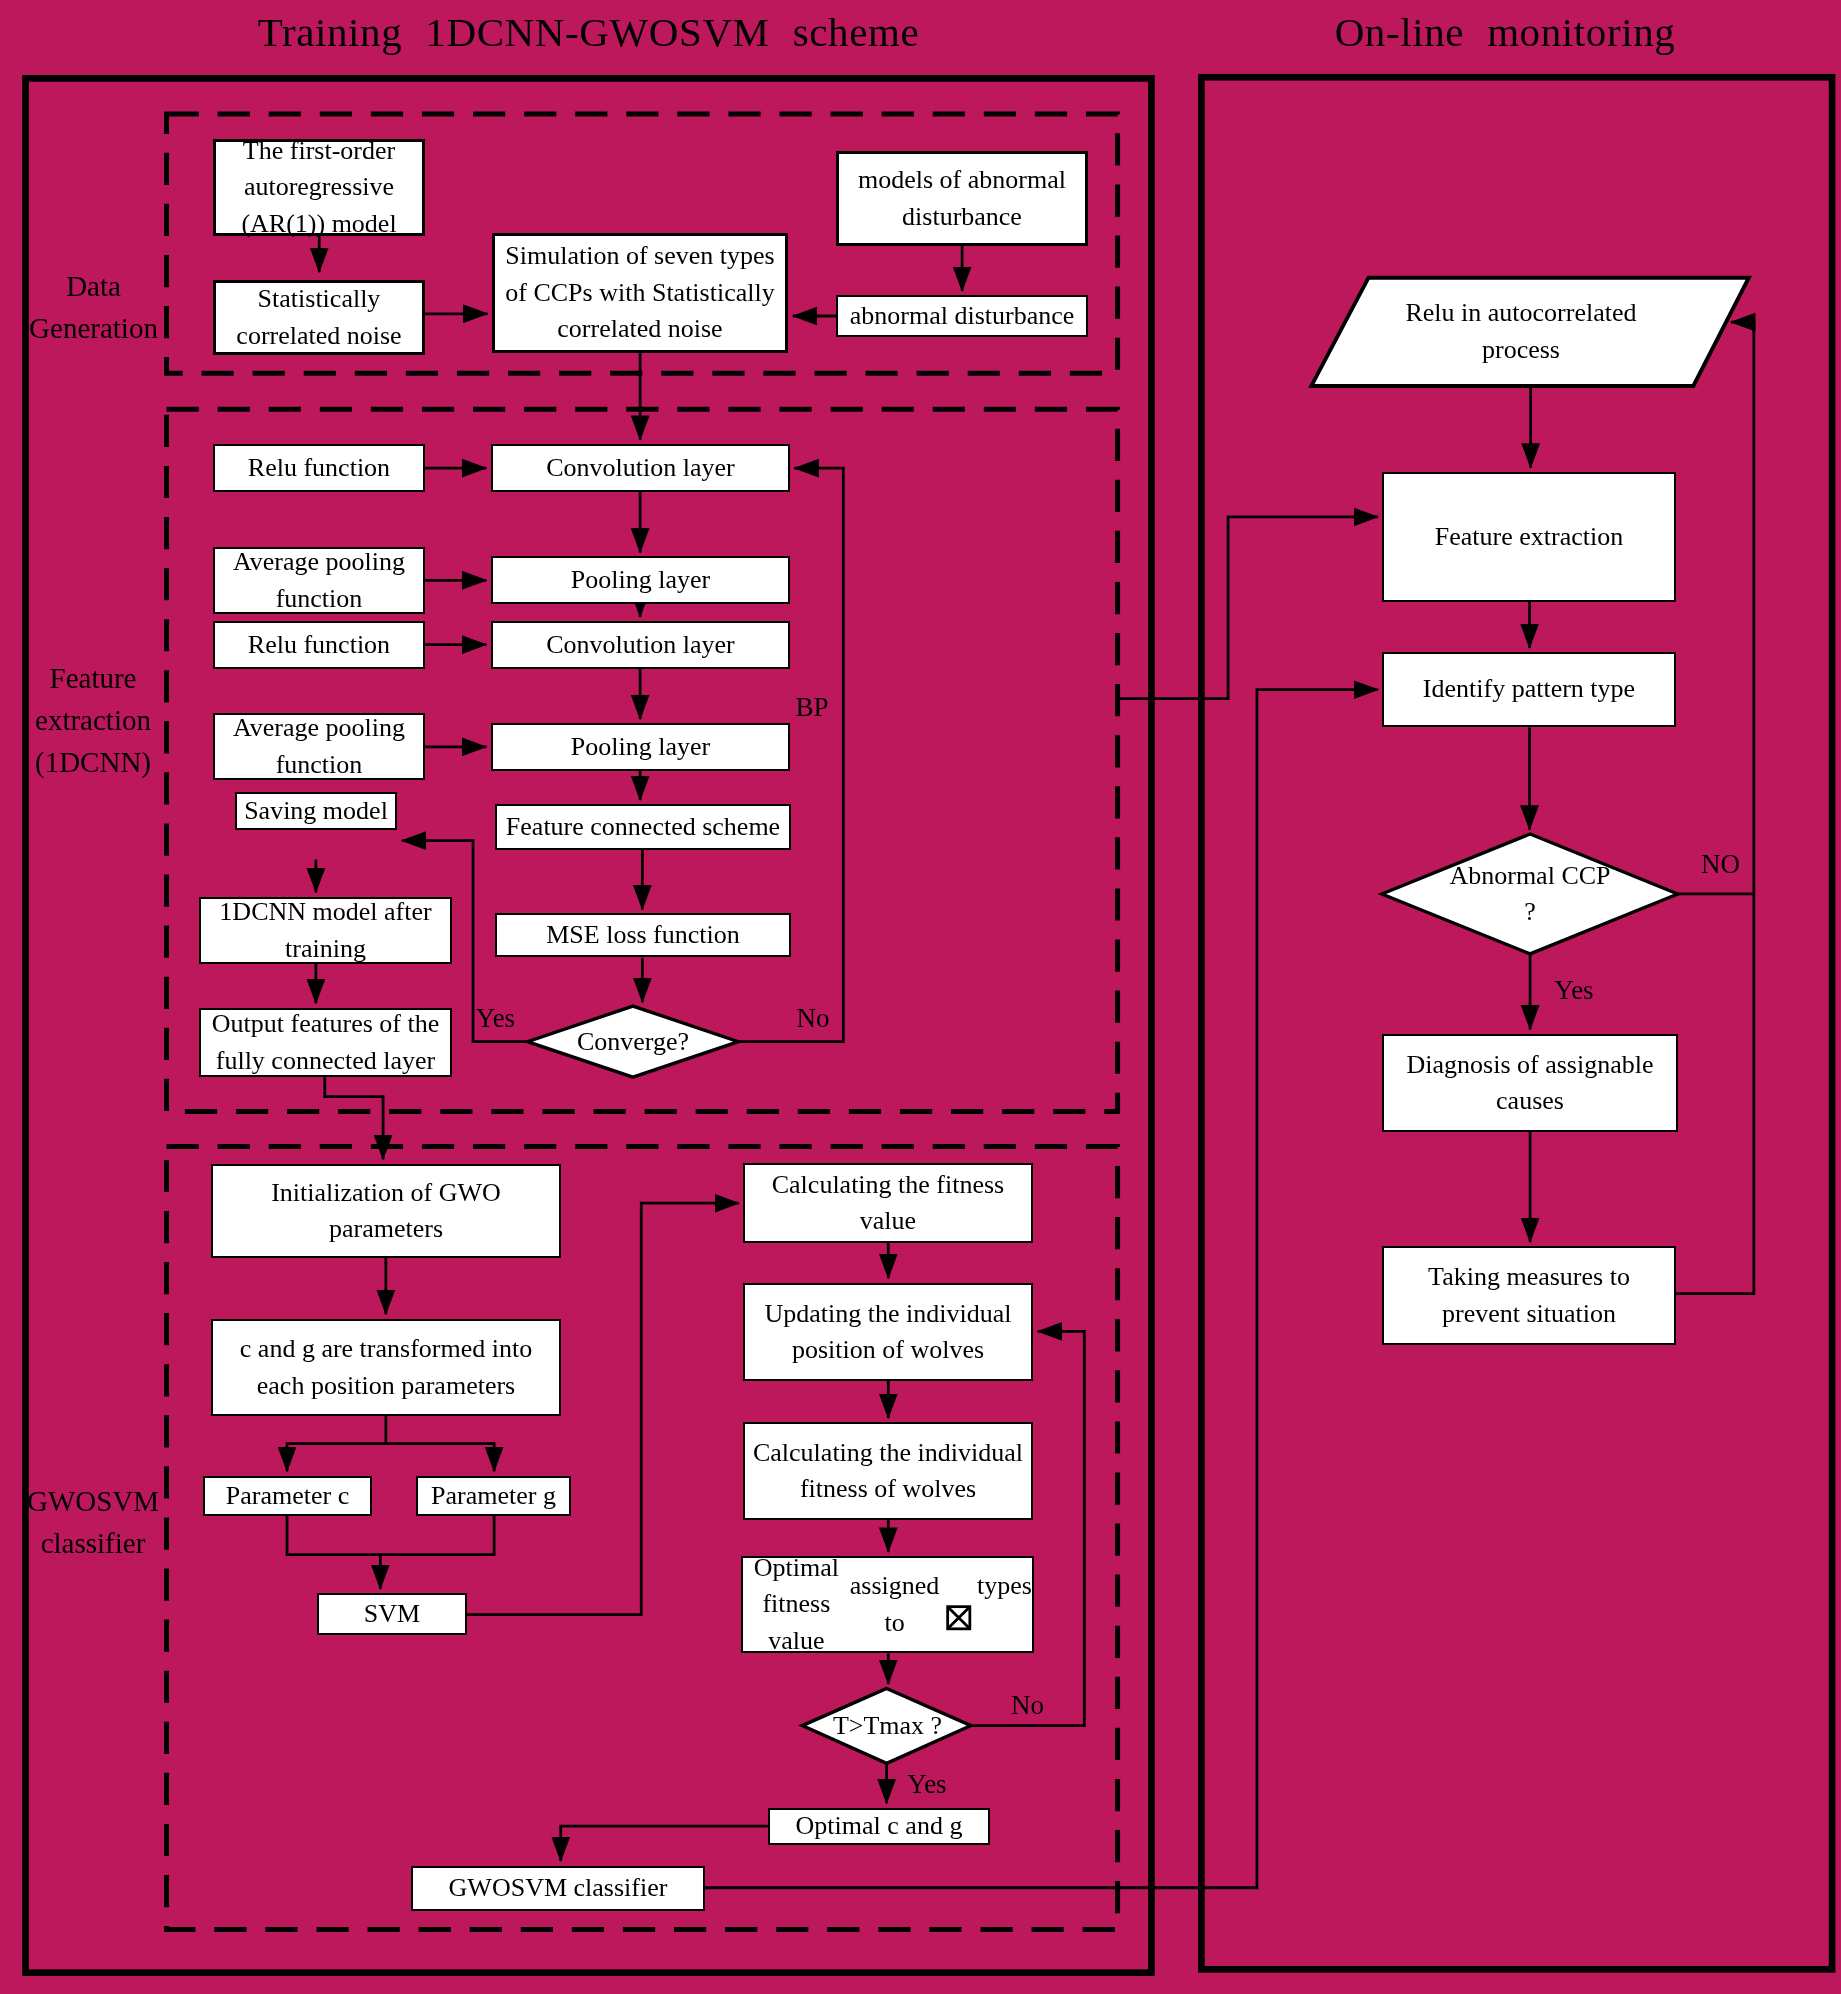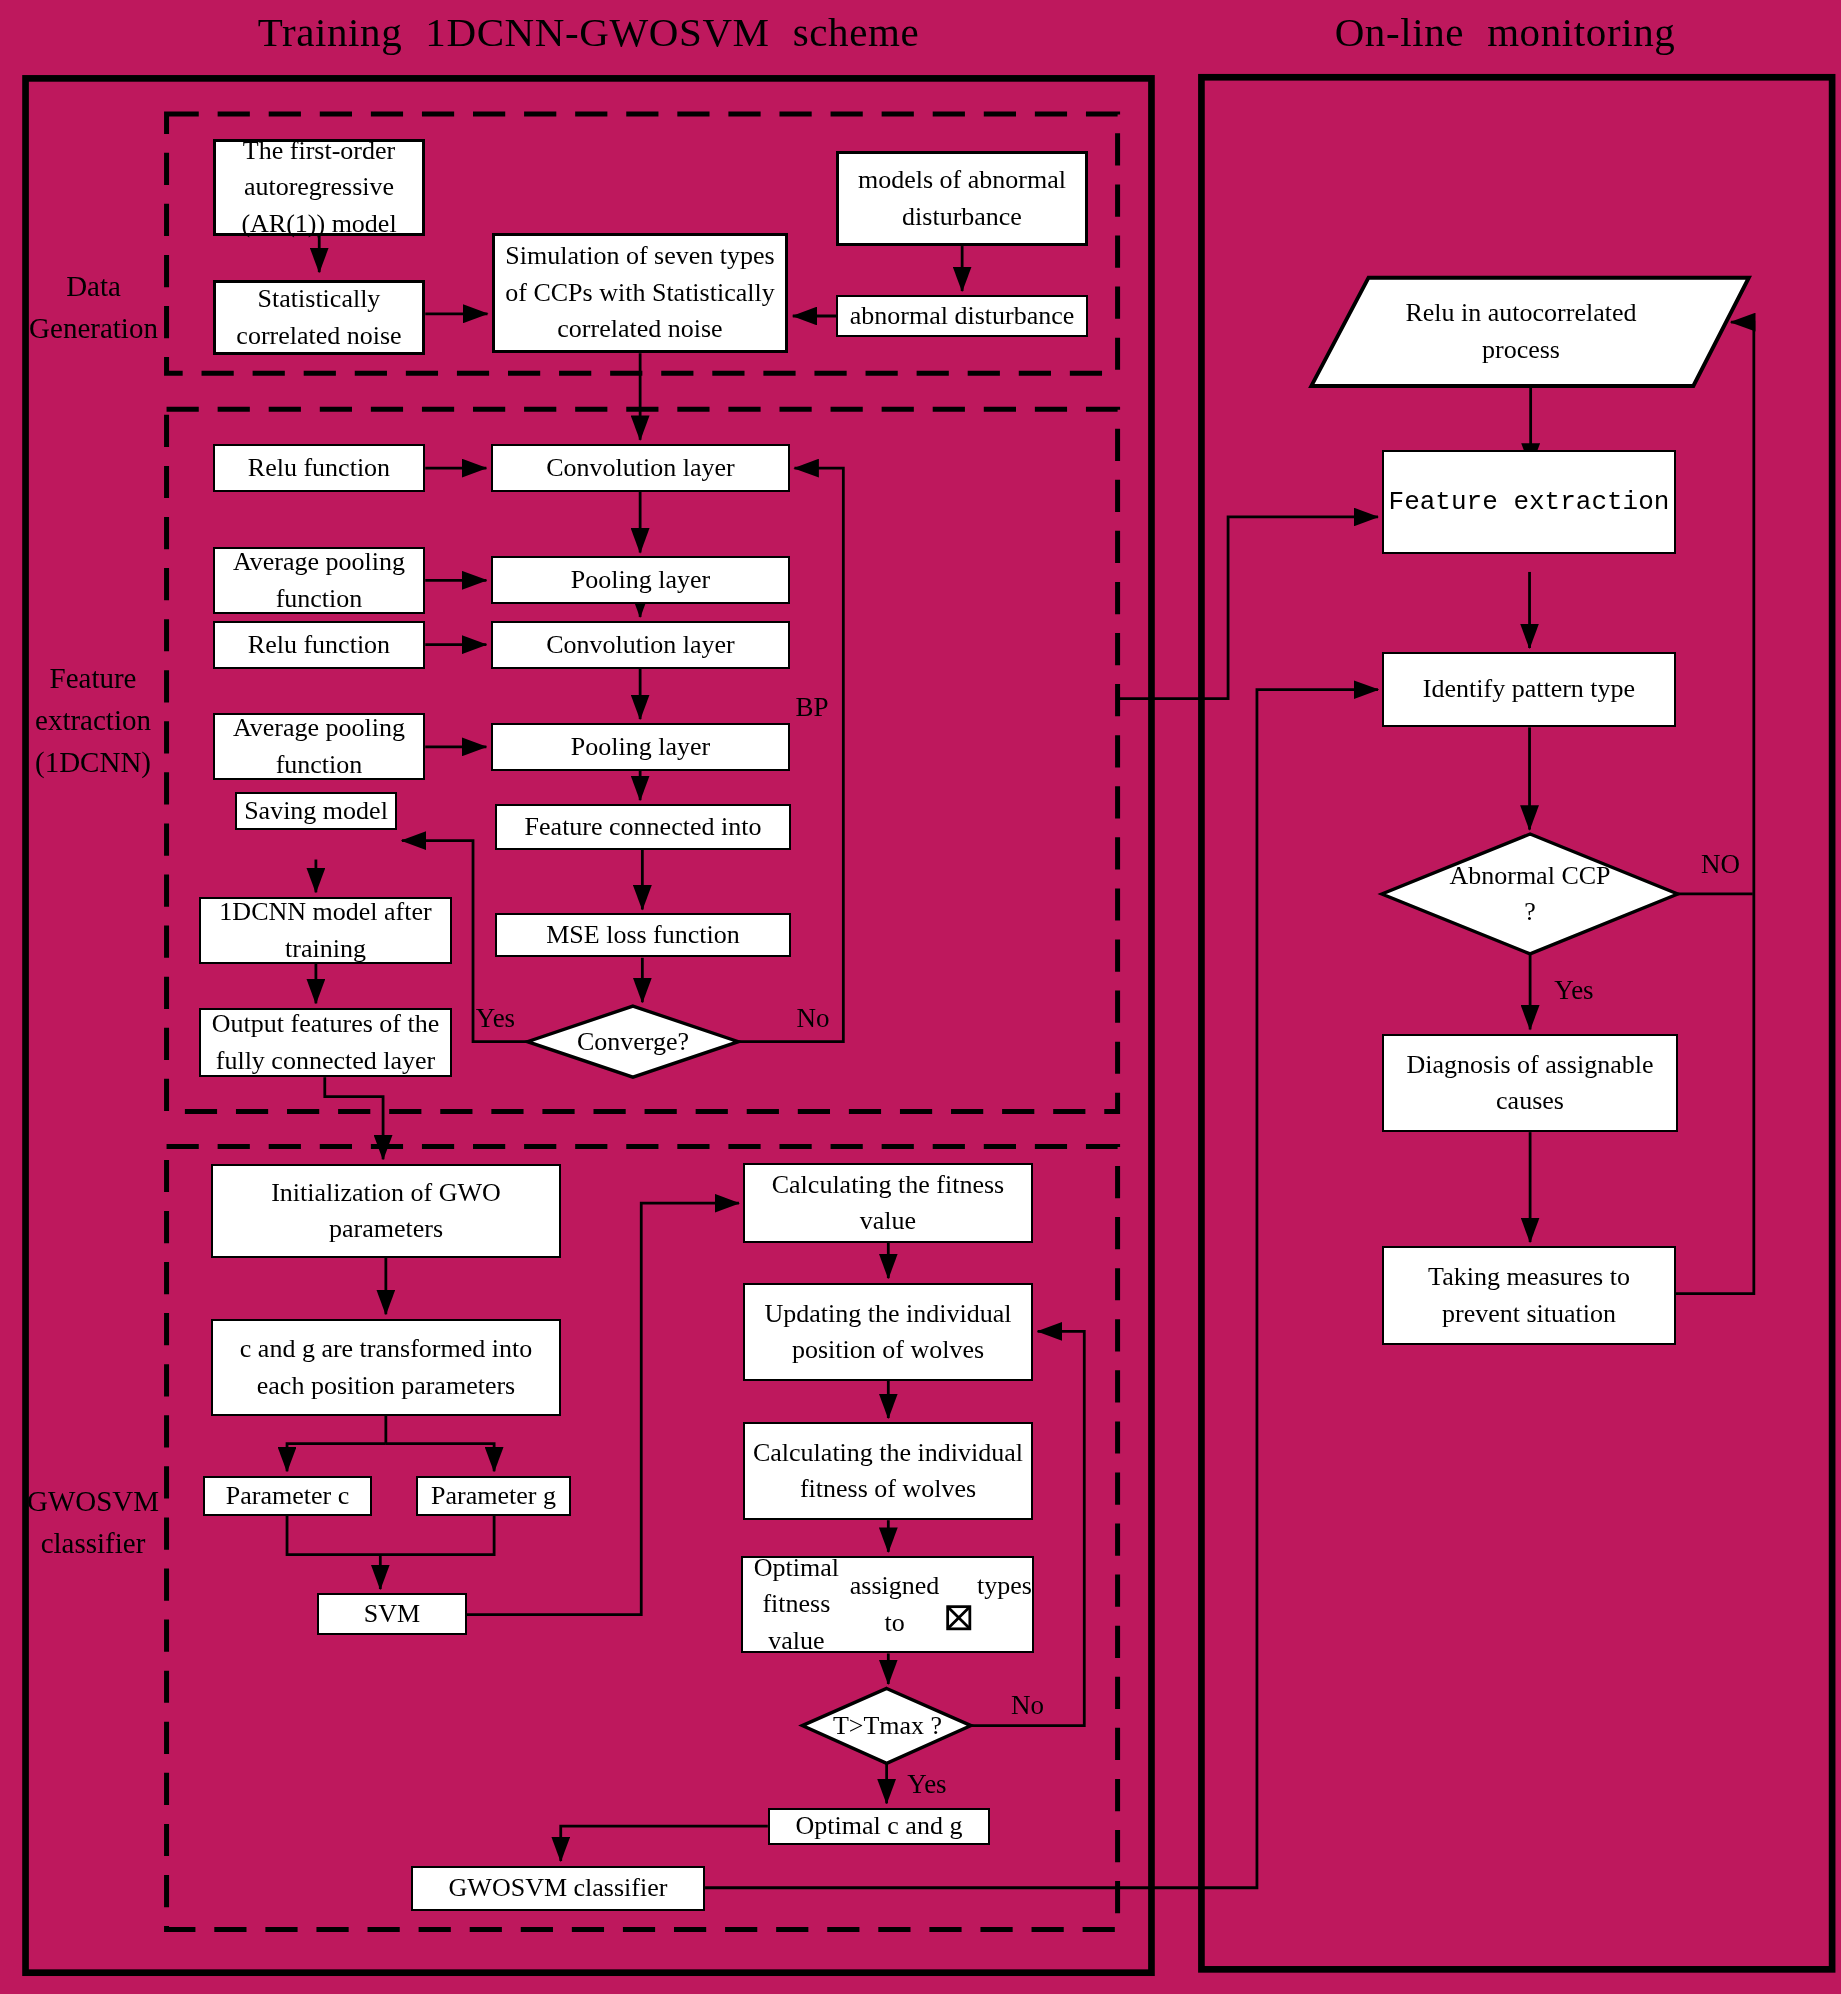--- a/index.html
+++ b/index.html
@@ -115,21 +115,21 @@
   <div class="node" style="left:213px;top:444px;width:212px;height:48px;">Relu function</div>
   <div class="node" style="left:491px;top:444px;width:299px;height:48px;">Convolution layer</div>
   <div class="node" style="left:213px;top:547px;width:212px;height:67px;">Average pooling
 function</div>
   <div class="node" style="left:491px;top:556px;width:299px;height:48px;">Pooling layer</div>
   <div class="node" style="left:213px;top:621px;width:212px;height:48px;">Relu function</div>
   <div class="node" style="left:491px;top:621px;width:299px;height:48px;">Convolution layer</div>
   <div class="node" style="left:213px;top:713px;width:212px;height:67px;">Average pooling
 function</div>
   <div class="node" style="left:491px;top:723px;width:299px;height:48px;">Pooling layer</div>
-  <div class="node" style="left:495px;top:804px;width:296px;height:46px;">Feature connected into</div>
+  <div class="node" style="left:495px;top:804px;width:296px;height:46px;">Feature connected scheme</div>
   <div class="node" style="left:495px;top:913px;width:296px;height:44px;">MSE loss function</div>
   <div class="node" style="left:235px;top:792px;width:162px;height:38px;">Saving model</div>
   <div class="node" style="left:199px;top:897px;width:253px;height:67px;">1DCNN model after
 training</div>
   <div class="node" style="left:199px;top:1008px;width:253px;height:69px;">Output features of the
 fully connected layer</div>
   <div class="ghost" style="left:561px;top:1027px;width:144px;height:30px;">Converge?</div>
 
   <div class="node" style="left:211px;top:1164px;width:350px;height:94px;">Initialization of GWO
 parameters</div>
@@ -158,21 +158,21 @@
       <span>types</span>
     </span>
   </div>
 
   <div class="ghost" style="left:808px;top:1711px;width:159px;height:30px;">T&gt;Tmax ?</div>
   <div class="node" style="left:768px;top:1808px;width:222px;height:37px;">Optimal c and g</div>
   <div class="node" style="left:411px;top:1866px;width:294px;height:45px;">GWOSVM  classifier</div>
 
   <div class="ghost" style="left:1349px;top:291px;width:344px;height:81px;">Relu in autocorrelated
 process</div>
-  <div class="node" style="left:1382px;top:450px;width:294px;height:104px;font-family:Liberation Mono, monospace;">Feature extraction</div>
+  <div class="node" style="left:1382px;top:472px;width:294px;height:130px;">Feature extraction</div>
   <div class="node" style="left:1382px;top:652px;width:294px;height:75px;">Identify pattern type</div>
   <div class="ghost" style="left:1441px;top:879px;width:178px;height:30px;">Abnormal CCP ?</div>
   <div class="node" style="left:1382px;top:1034px;width:296px;height:98px;">Diagnosis of assignable
 causes</div>
   <div class="node" style="left:1382px;top:1246px;width:294px;height:99px;">Taking measures to
 prevent situation</div>
 
   <div class="edgelabel" style="left:788px;top:692px;width:48px;height:30px;">BP</div>
   <div class="edgelabel" style="left:462px;top:1003px;width:67px;height:30px;">Yes</div>
   <div class="edgelabel" style="left:777px;top:1003px;width:72px;height:30px;">No</div>

